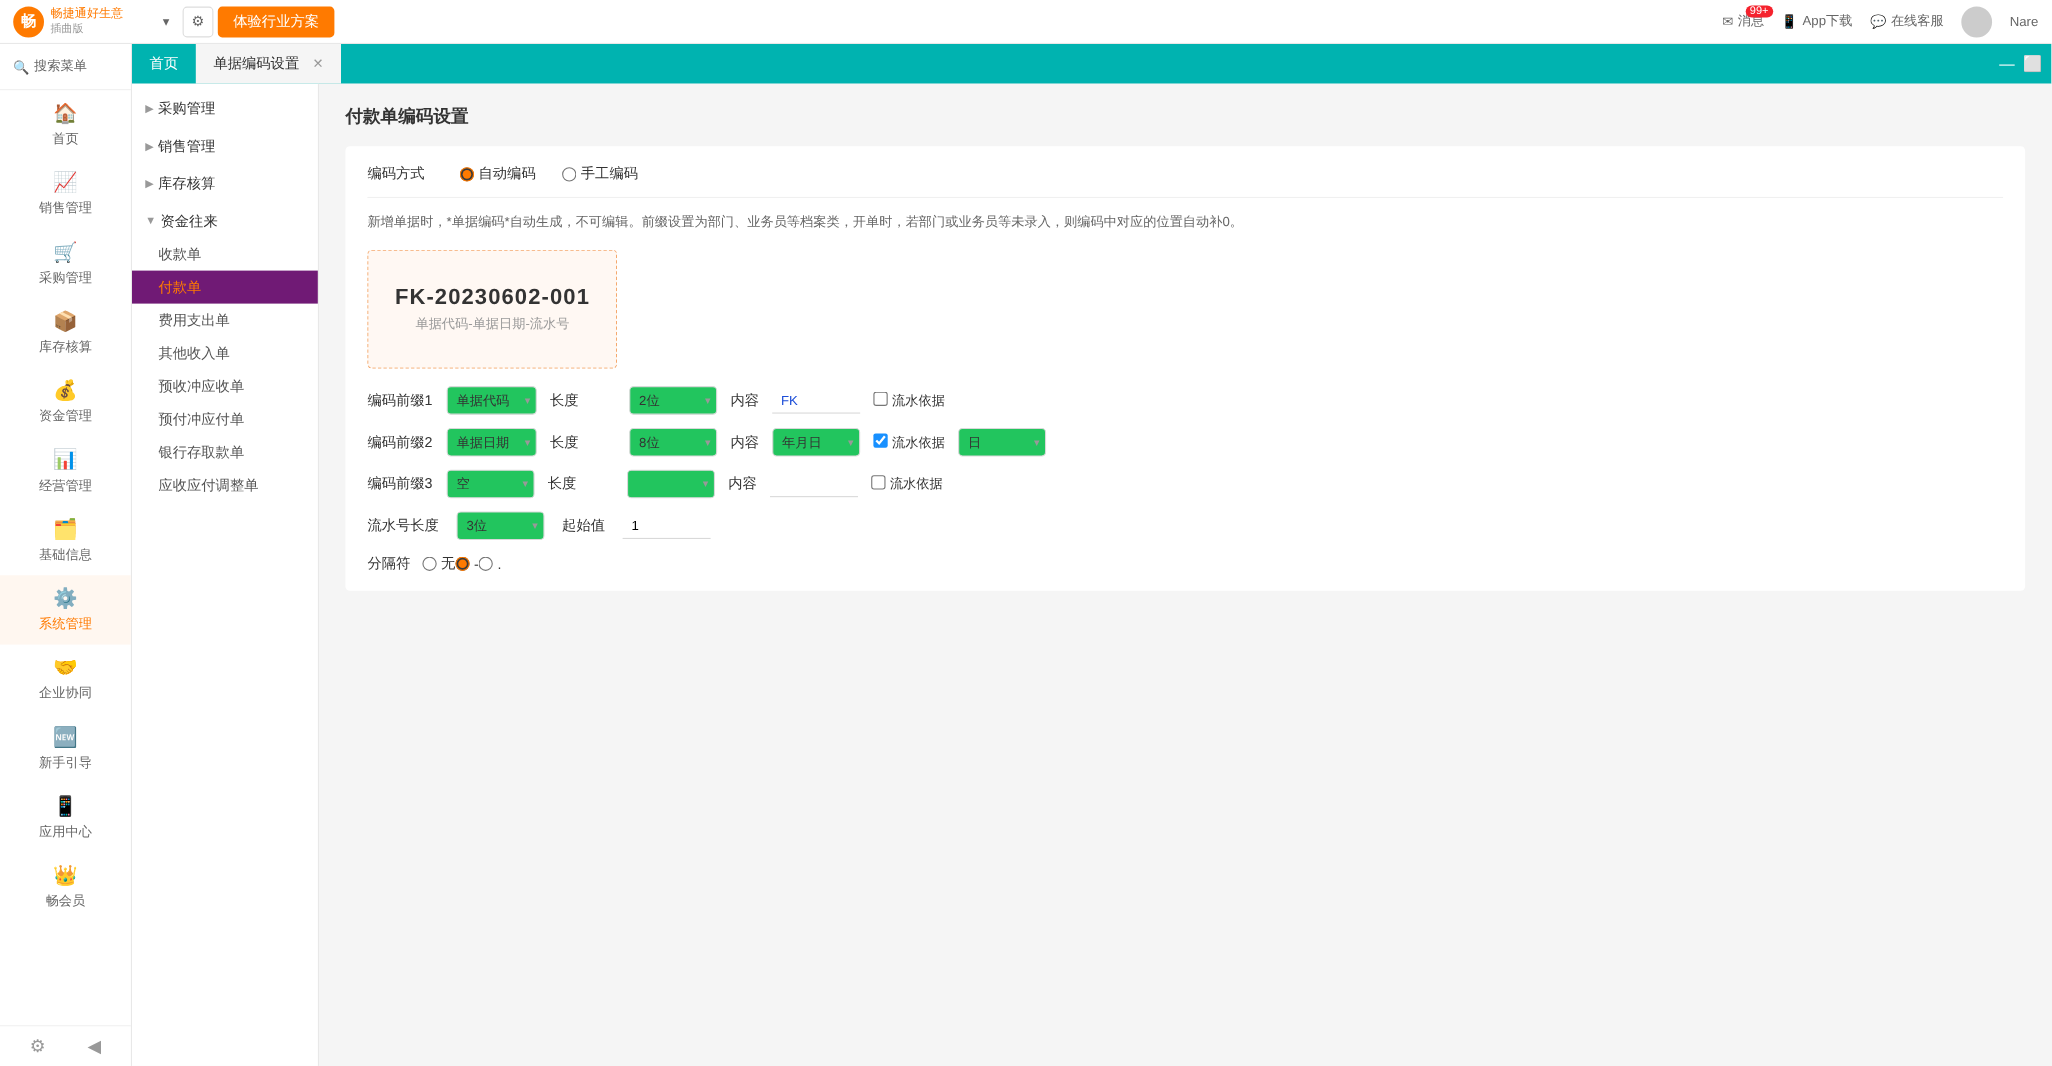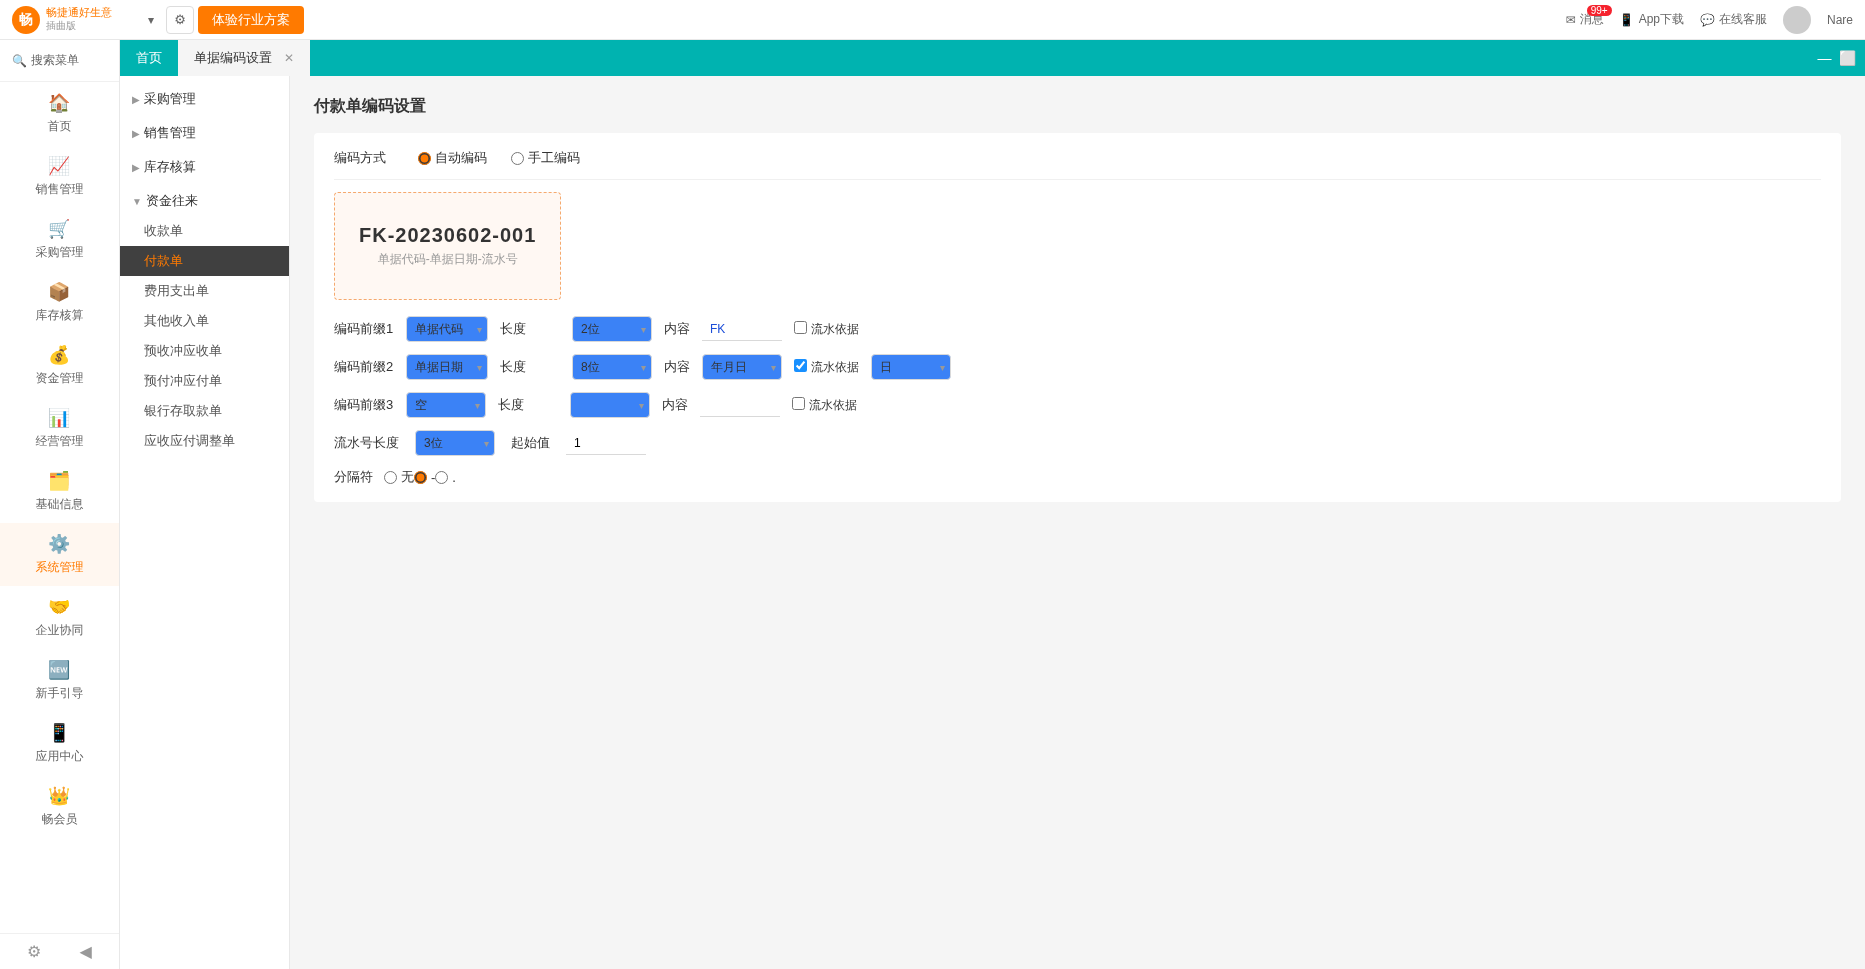--- a/index.html
+++ b/index.html
@@ -137,21 +137,21 @@
       color: #333;
       font-size: 13px;
       gap: 4px;
     }
     .sub-menu-item {
       padding: 6px 12px 6px 24px;
       cursor: pointer;
       color: #555;
       font-size: 13px;
     }
-    .sub-menu-item.active { color: #ff7a00; background: #404040; font-weight: 500; }
+    .sub-menu-item.active { color: #ff7a00; background: #701a75; font-weight: 500; }
     .chevron { font-size: 10px; color: #999; }
 
     
     .page-body {
       flex: 1;
       padding: 20px 24px;
       overflow-y: auto;
       background: #f5f5f5;
     }
     .page-title {
@@ -238,21 +238,21 @@
       color: #999;
       font-size: 10px;
       pointer-events: none;
     }
     .select-wrapper select {
       border: 1px solid #d9d9d9;
       border-radius: 4px;
       padding: 5px 24px 5px 8px;
       font-size: 12px;
       color: #333;
-      background: #3b82f6;
+      background: #22c55e;
       cursor: pointer;
       min-width: 80px;
       appearance: none;
     }
     .form-text { font-size: 13px; color: #333; }
     .content-input {
       border: none;
       border-bottom: 1px solid #d9d9d9;
       padding: 4px 8px;
       font-size: 12px;
@@ -454,20 +454,21 @@
               <input type="radio" name="codingMethod" checked="" style="">
               <span>自动编码</span>
             </label>
             <label class="radio-label">
               <input type="radio" name="codingMethod" style="">
               <span>手工编码</span>
             </label>
           </div>
 
           
+          <div class="info-text">新增单据时，*单据编码*自动生成，不可编辑。前缀设置为部门、业务员等档案类，开单时，若部门或业务员等未录入，则编码中对应的位置自动补0。</div>
 
           
           <div class="preview-box">
             <div class="preview-code">FK-20230602-001</div>
             <div class="preview-desc">单据代码-单据日期-流水号</div>
           </div>
 
           
 
           

